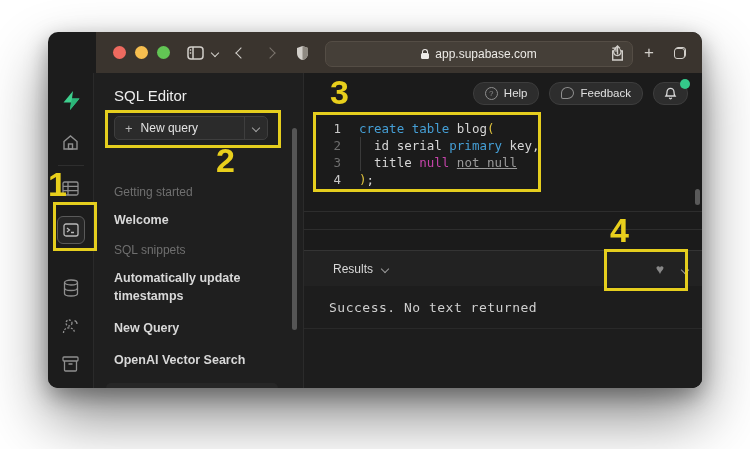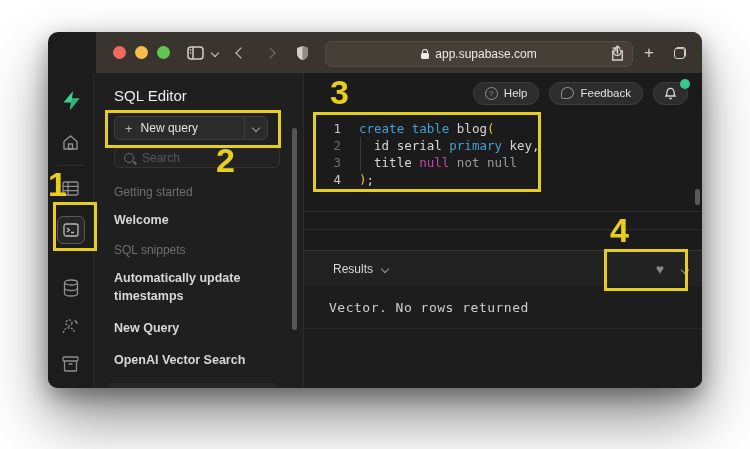--- a/index.html
+++ b/index.html
@@ -82,21 +82,21 @@
         font-size:12.5px;display:flex;padding-top:7px;box-sizing:border-box;}
   .gutter{width:44px;text-align:right;padding-right:7px;box-sizing:border-box;}
   .ln{height:17px;line-height:17px;color:#6e6e6e;}
   .ln.bright{color:#c8c8c8;}
   .codecol{flex:1;padding-left:11px;position:relative;}
   .code-line{height:17px;line-height:17px;white-space:pre;}
   .tok-kw{color:#459fd6;}
   .tok-pl{color:#d6d6d6;}
   .tok-br{color:#e0c33e;}
   .tok-type{color:#c544a9;}
-  .tok-dim{color:#9a9a9a;}
+  .tok-dim{color:#9a9a9a;text-decoration:underline;}
   .indent-guide{position:absolute;left:12px;top:17px;height:34px;border-left:1px solid #3a3a3a;}
   .curline{position:absolute;left:0;right:0;top:98px;height:17px;border-top:1px solid #2d2d2d;
         border-bottom:1px solid #2d2d2d;}
   .ed-scroll{position:absolute;right:2px;top:76px;width:5px;height:16px;background:#5a5a5a;border-radius:3px;}
   
   .results-bar{position:absolute;top:177px;left:0;right:0;height:36px;background:#222;
         border-top:1px solid #343434;display:flex;align-items:center;color:#d9d9d9;font-size:12px;}
   .res-dd{display:flex;align-items:center;gap:9px;margin-left:29px;}
   .res-dd .chev,.fav-chev{color:#9a9a9a;}
   .heart{color:#888;font-size:14px;margin-left:auto;}
@@ -226,24 +226,20 @@
       </div>
 
       <div class="sidebar">
         <div class="sb-title">SQL Editor</div>
         <div class="newq">
           <span class="plus">+</span>
           <span>New query</span>
           <span class="split">
               <span class="chev sm"></span>
             </span>
-        </div>
-        <div class="searchbox">
-          <span class="mag"></span>
-          <span>Search</span>
         </div>
         <div class="sb-list">
             <div class="s-section"><span>Getting started</span></div>
             <div class="s-item"><span>Welcome</span></div>
             <div class="s-section"><span>SQL snippets</span></div>
             <div class="s-item"><span>Automatically update timestamps</span></div>
             <div class="s-item"><span>New Query</span></div>
             <div class="s-item"><span>OpenAI Vector Search</span></div>
             <div class="s-item active"></div>
           </div>
@@ -290,21 +286,21 @@
         <div class="results-bar">
           <div class="res-dd">
             <span>Results</span>
             <span class="chev sm"></span>
           </div>
           <span class="heart">♥</span>
           <span class="fav-chev"><span class="chev sm"></span></span>
         </div>
 
         <div class="success-area">
-          <div class="success-row">Vector. No rows returned</div>
+          <div class="success-row">Success. No text returned</div>
         </div>
       </div>
     </div>
   </div>
 
   <div class="ybox" style="left:53px;top:202px;width:38px;height:43px;"></div>
   <div class="ynum" style="left:48px;top:165px;">1</div>
 
   <div class="ybox" style="left:105px;top:110px;width:170px;height:32px;"></div>
   <div class="ynum" style="left:216px;top:141px;">2</div>

